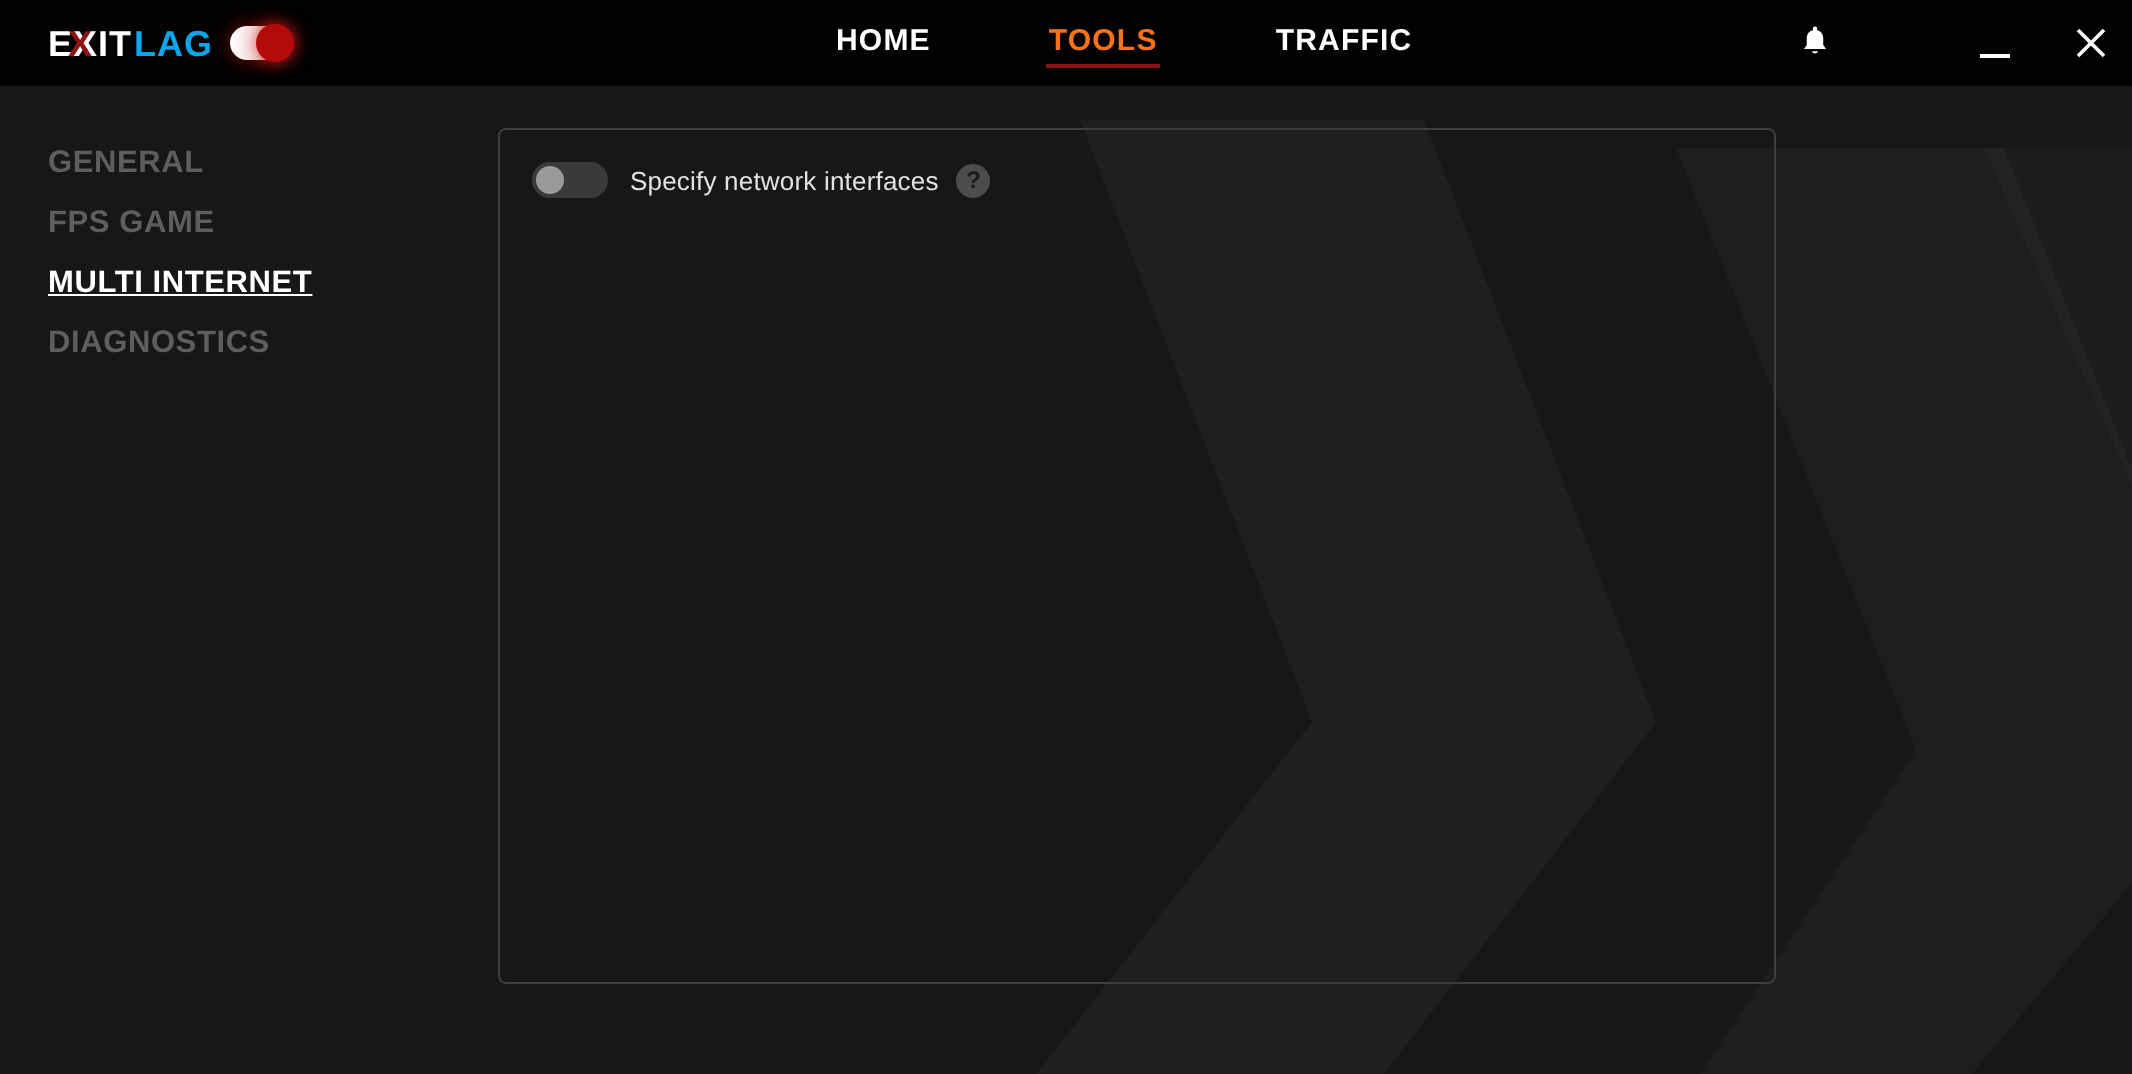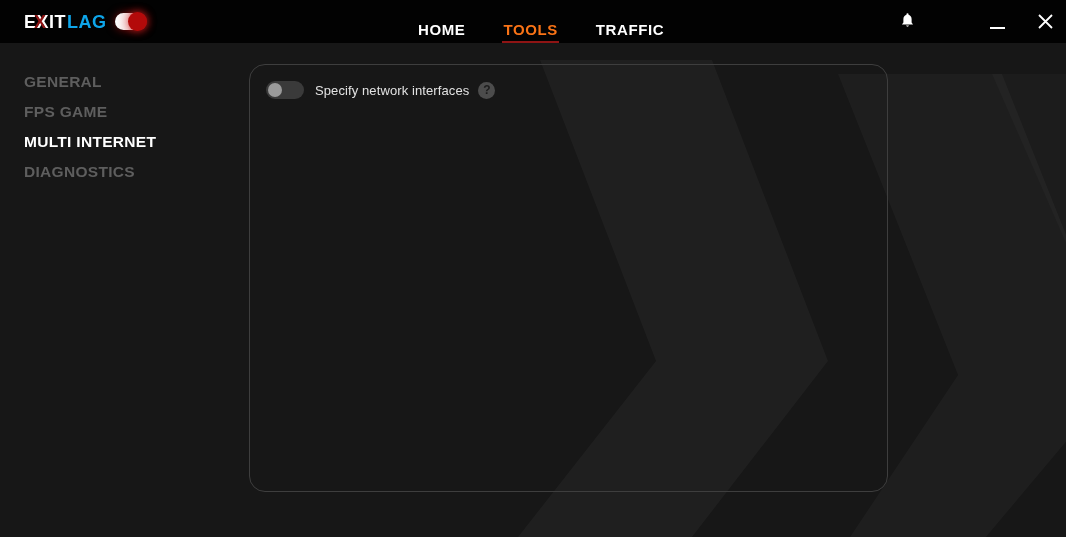--- a/index.html
+++ b/index.html
@@ -41,21 +41,21 @@
   }
   .power-toggle .knob {
     position:absolute; right:0px; top:-1px;
     width:19px; height:19px; border-radius:50%;
     background:#b30a0a;
     box-shadow:0 0 8px rgba(220,30,30,.8);
   }
 
   .topnav {
     position:absolute; left:417px; top:0; height:43px;
-    display:flex; align-items:flex-end; gap:36px;
+    display:flex; align-items:center; gap:57px;
   }
   .nav-item {
     color:#ffffff; font-size:15px; font-weight:700; letter-spacing:.6px;
     cursor:pointer; text-decoration:none; padding:3px 1px;
     border-bottom:2px solid transparent;
   }
   .nav-item.active {
     color:#f97316; border-bottom-color:#8f1414;
   }
 
@@ -91,26 +91,26 @@
   
   .sidebar {
     position:absolute; left:0; top:0; width:248px; padding:24px 0 0 24px;
     z-index:2;
   }
   .side-item {
     height:30px; line-height:30px;
     font-size:15.5px; font-weight:700; letter-spacing:.3px;
     color:#5e5e5e; cursor:pointer; white-space:nowrap;
   }
-  .side-item.active { color:#ffffff; }
+  .side-item.active { color:#ffffff;text-decoration:underline; }
 
   
   .panel {
     position:absolute; left:249px; top:21px; width:639px; height:428px;
-    border:1px solid #3e3e3e; border-radius:16px;
+    border:1px solid #3e3e3e; border-radius:4px;
     background:transparent; z-index:2;
   }
   .toggle-row {
     position:absolute; left:16px; top:16px;
     display:flex; align-items:center;
   }
   .switch {
     position:relative; width:38px; height:18px; border-radius:9px;
     background:#3a3a3a; cursor:pointer; flex:0 0 auto;
   }

